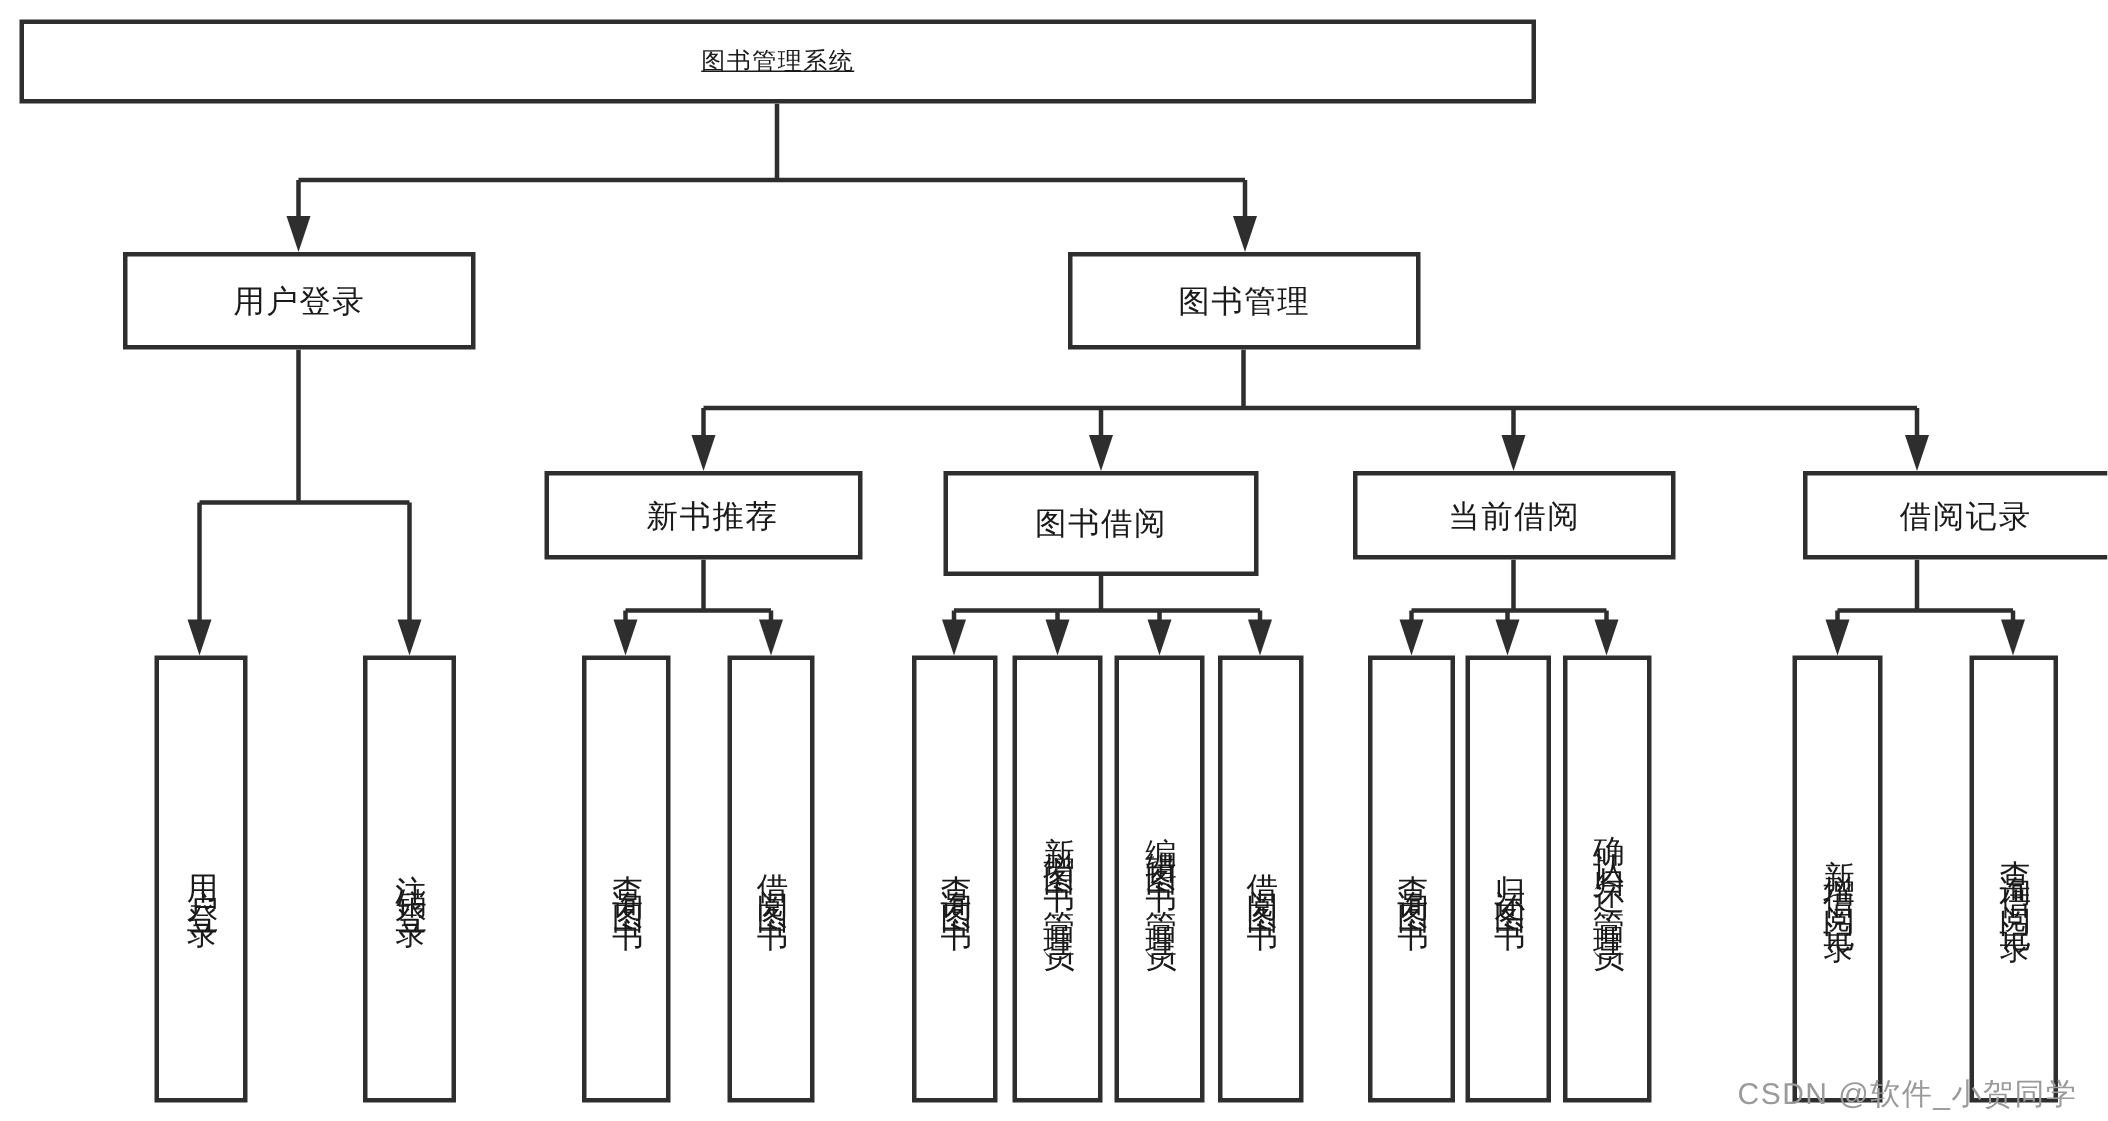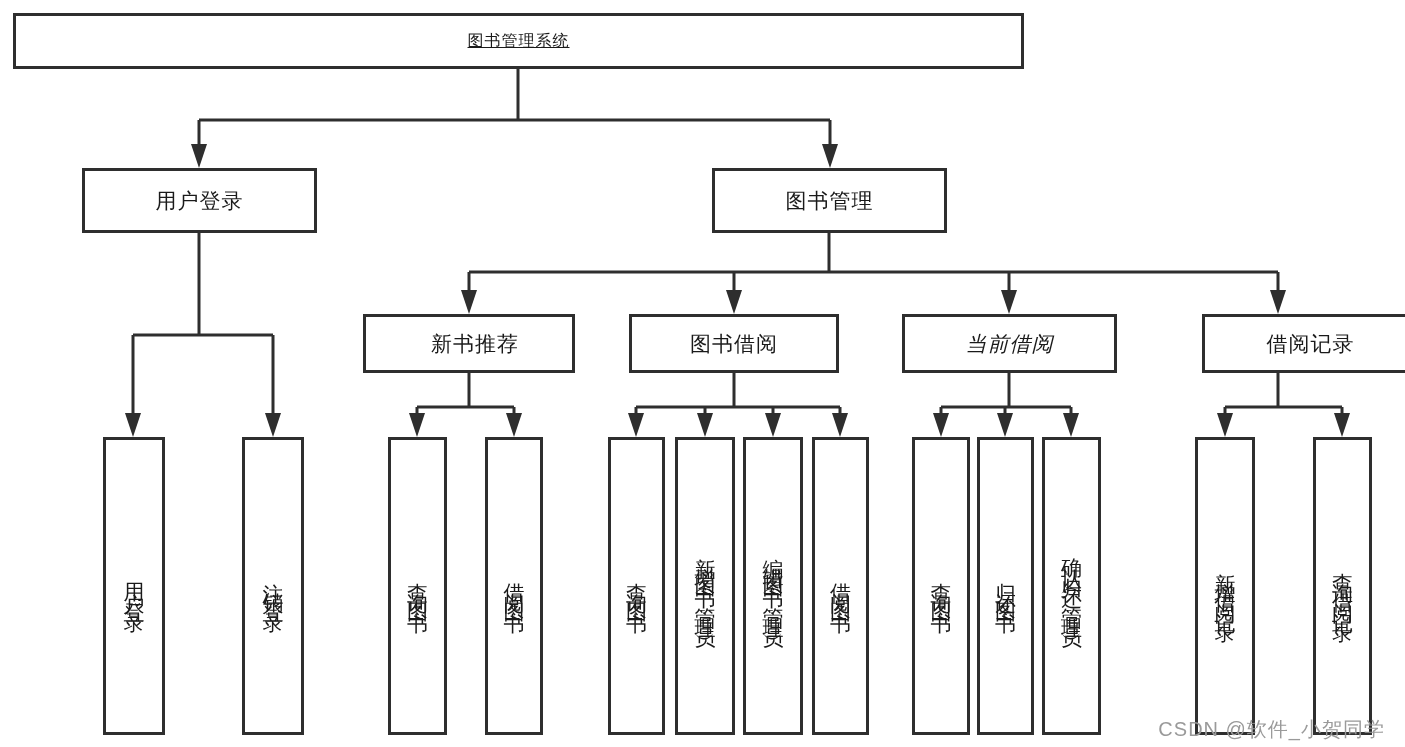--- a/index.html
+++ b/index.html
@@ -52,22 +52,22 @@
     font-size: 21px;
     letter-spacing: 10px;
     white-space: nowrap;
     color: #1a1a1a;
   }
   
   #root        { left: 13px;   top: 13px;  width: 1011px; height: 56px; }
   #n-login     { left: 82px;   top: 168px; width: 235px;  height: 65px; }
   #n-bookmgmt  { left: 712px;  top: 168px; width: 235px;  height: 65px; }
   #n-newbook   { left: 363px;  top: 314px; width: 212px;  height: 59px; padding-left: 12px; }
-  #n-borrow    { left: 629px;  top: 314px; width: 210px;  height: 59px; }
-  #n-current   { left: 902px;  top: 314px; width: 215px;  height: 59px; font-style: italic; }
+  #n-borrow    { left: 629px;  top: 314px; width: 210px;  height: 70px; }
+  #n-current   { left: 902px;  top: 314px; width: 215px;  height: 59px; }
   #n-records   { left: 1170px; top: 314px; width: 217px;  height: 59px; margin-left: 32px; }
   
   #v-login1     { left: 103px;  width: 62px; }
   #v-logout     { left: 242px;  width: 62px; }
   #v-nb-query   { left: 388px;  width: 59px; }
   #v-nb-borrow  { left: 485px;  width: 58px; }
   #v-bb-query   { left: 608px;  width: 57px; }
   #v-bb-add     { left: 675px;  width: 60px; }
   #v-bb-edit    { left: 743px;  width: 60px; }
   #v-bb-borrow  { left: 812px;  width: 57px; }

